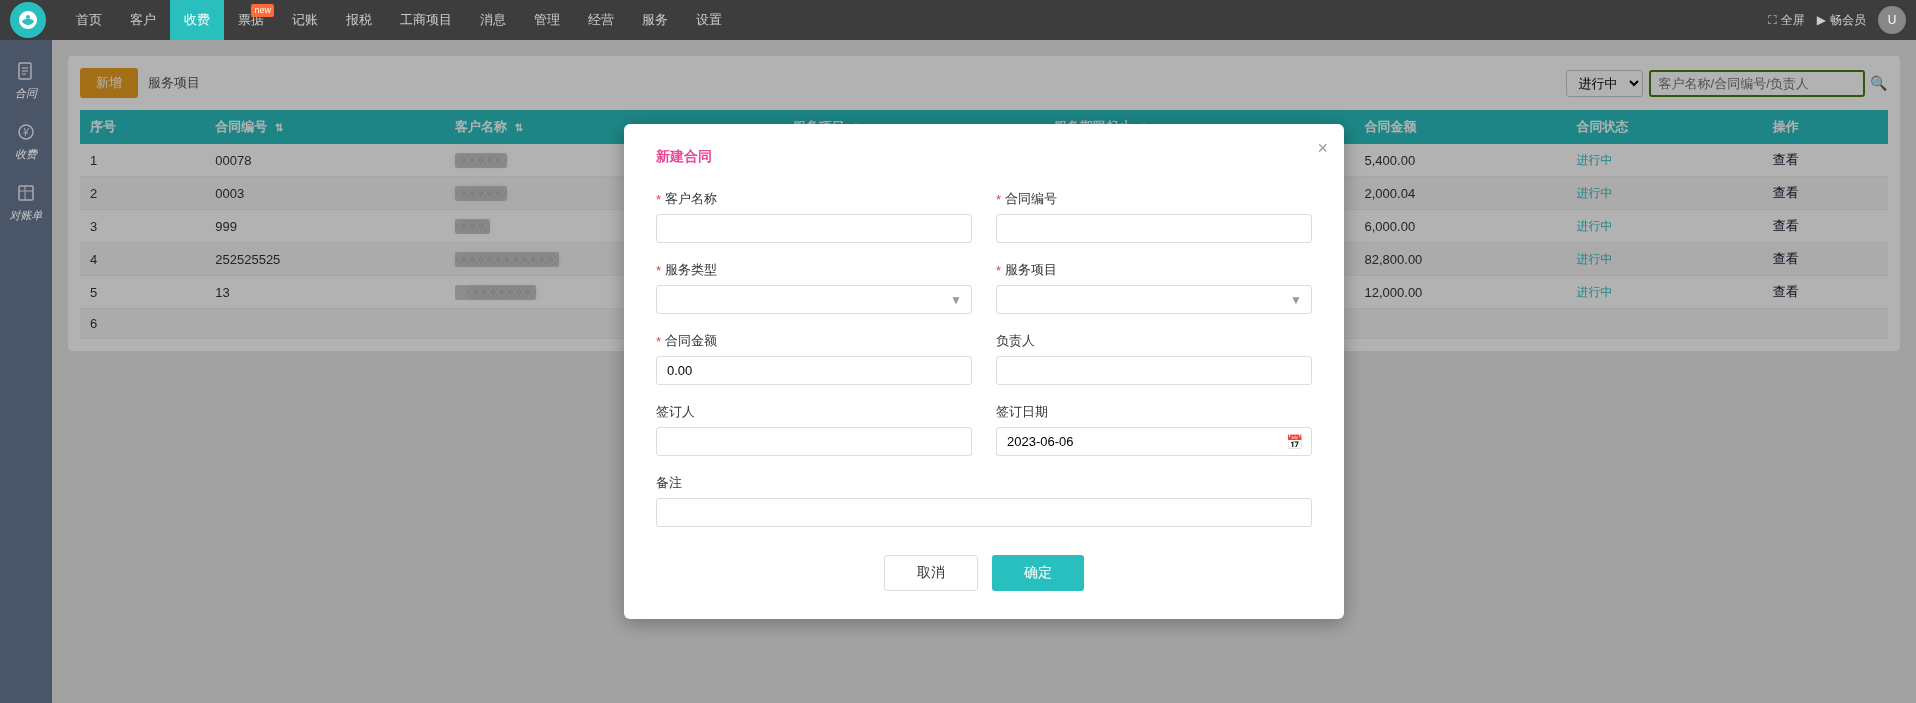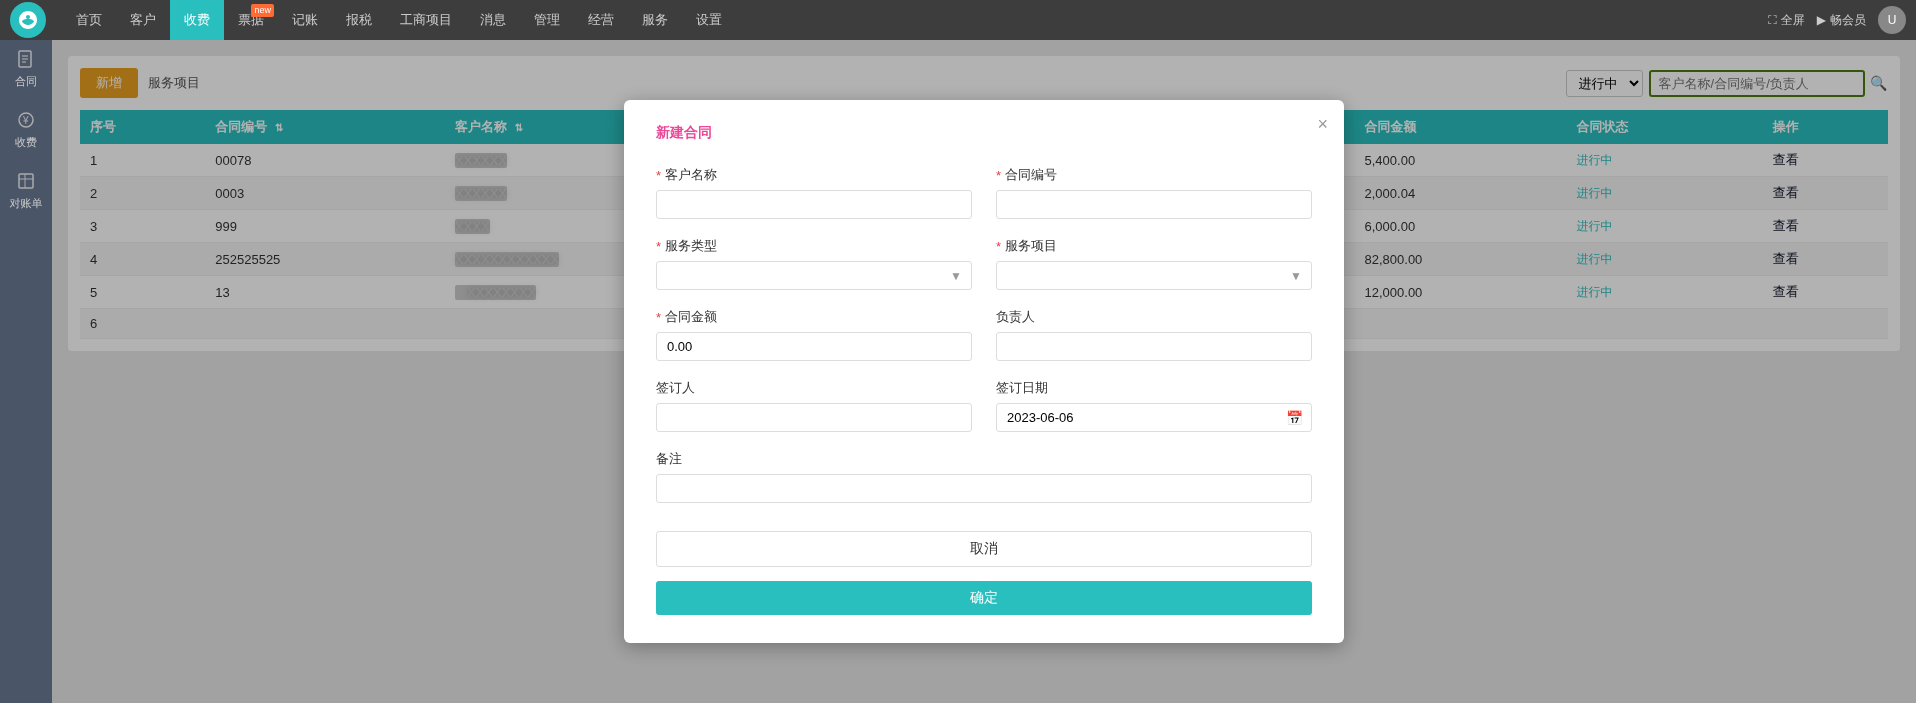--- a/index.html
+++ b/index.html
@@ -34,23 +34,23 @@
     .nav-right .btn-text {
       display: flex; align-items: center; gap: 4px; cursor: pointer; color: #ccc;
     }
     .nav-right .avatar {
       width: 28px; height: 28px; background: #888; border-radius: 50%;
       display: flex; align-items: center; justify-content: center; color: white; cursor: pointer;
     }
 
     
     .sidebar {
-      position: fixed; top: 28px; left: 0; bottom: 0;
+      position: fixed; top: 40px; left: 0; bottom: 0;
       width: 52px; background: #4a5568; display: flex; flex-direction: column;
-      align-items: center; padding-top: 10px; gap: 0; z-index: 99;
+      align-items: center; padding-top: 10px; gap: 0; z-index: 99; font-style: italic;
     }
     .sidebar-item {
       width: 52px; display: flex; flex-direction: column;
       align-items: center; justify-content: center;
       padding: 10px 0; cursor: pointer; color: #ccc; font-size: 11px; gap: 4px;
     }
     .sidebar-item .icon-box {
       width: 22px; height: 22px; display: flex; align-items: center; justify-content: center;
     }
 
@@ -129,21 +129,21 @@
     .form-select-wrap select {
       border: 1px solid #ddd; border-radius: 3px; padding: 6px 10px;
       font-size: 13px; width: 100%; appearance: none; background: white; cursor: pointer; outline: none;
     }
     .form-select-arrow {
       position: absolute; right: 10px; top: 50%; transform: translateY(-50%);
       pointer-events: none; color: #999; font-size: 12px;
     }
 
     .modal-footer {
-      display: flex; justify-content: center; gap: 14px; margin-top: 28px; flex-direction: column;
+      display: flex; justify-content: center; gap: 14px; margin-top: 28px;
     }
     .btn-cancel {
       border: 1px solid #ddd; background: white; color: #333;
       padding: 8px 32px; border-radius: 3px; cursor: pointer; font-size: 14px;
     }
     .btn-confirm {
       background: #2abfbf; color: white; border: none;
       padding: 8px 32px; border-radius: 3px; cursor: pointer; font-size: 14px;
     }
 

